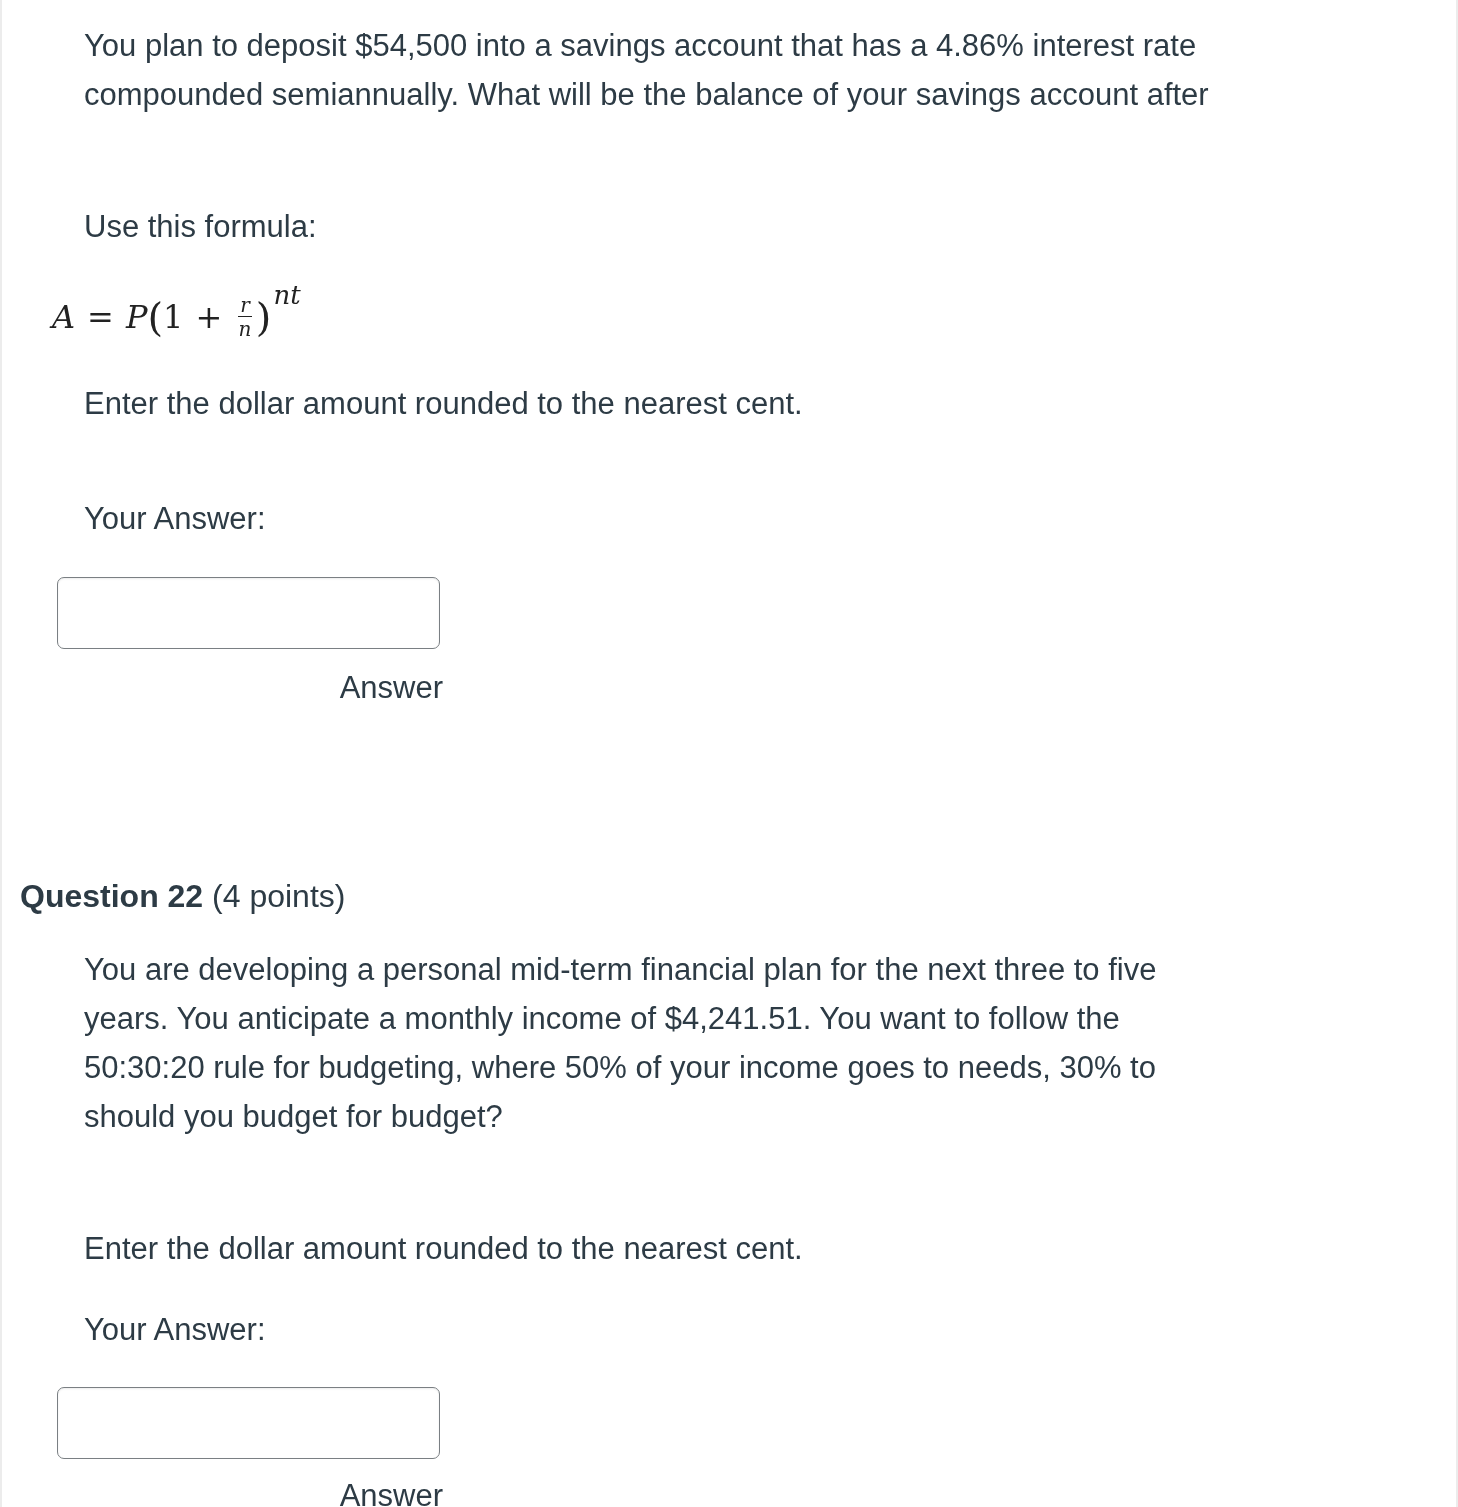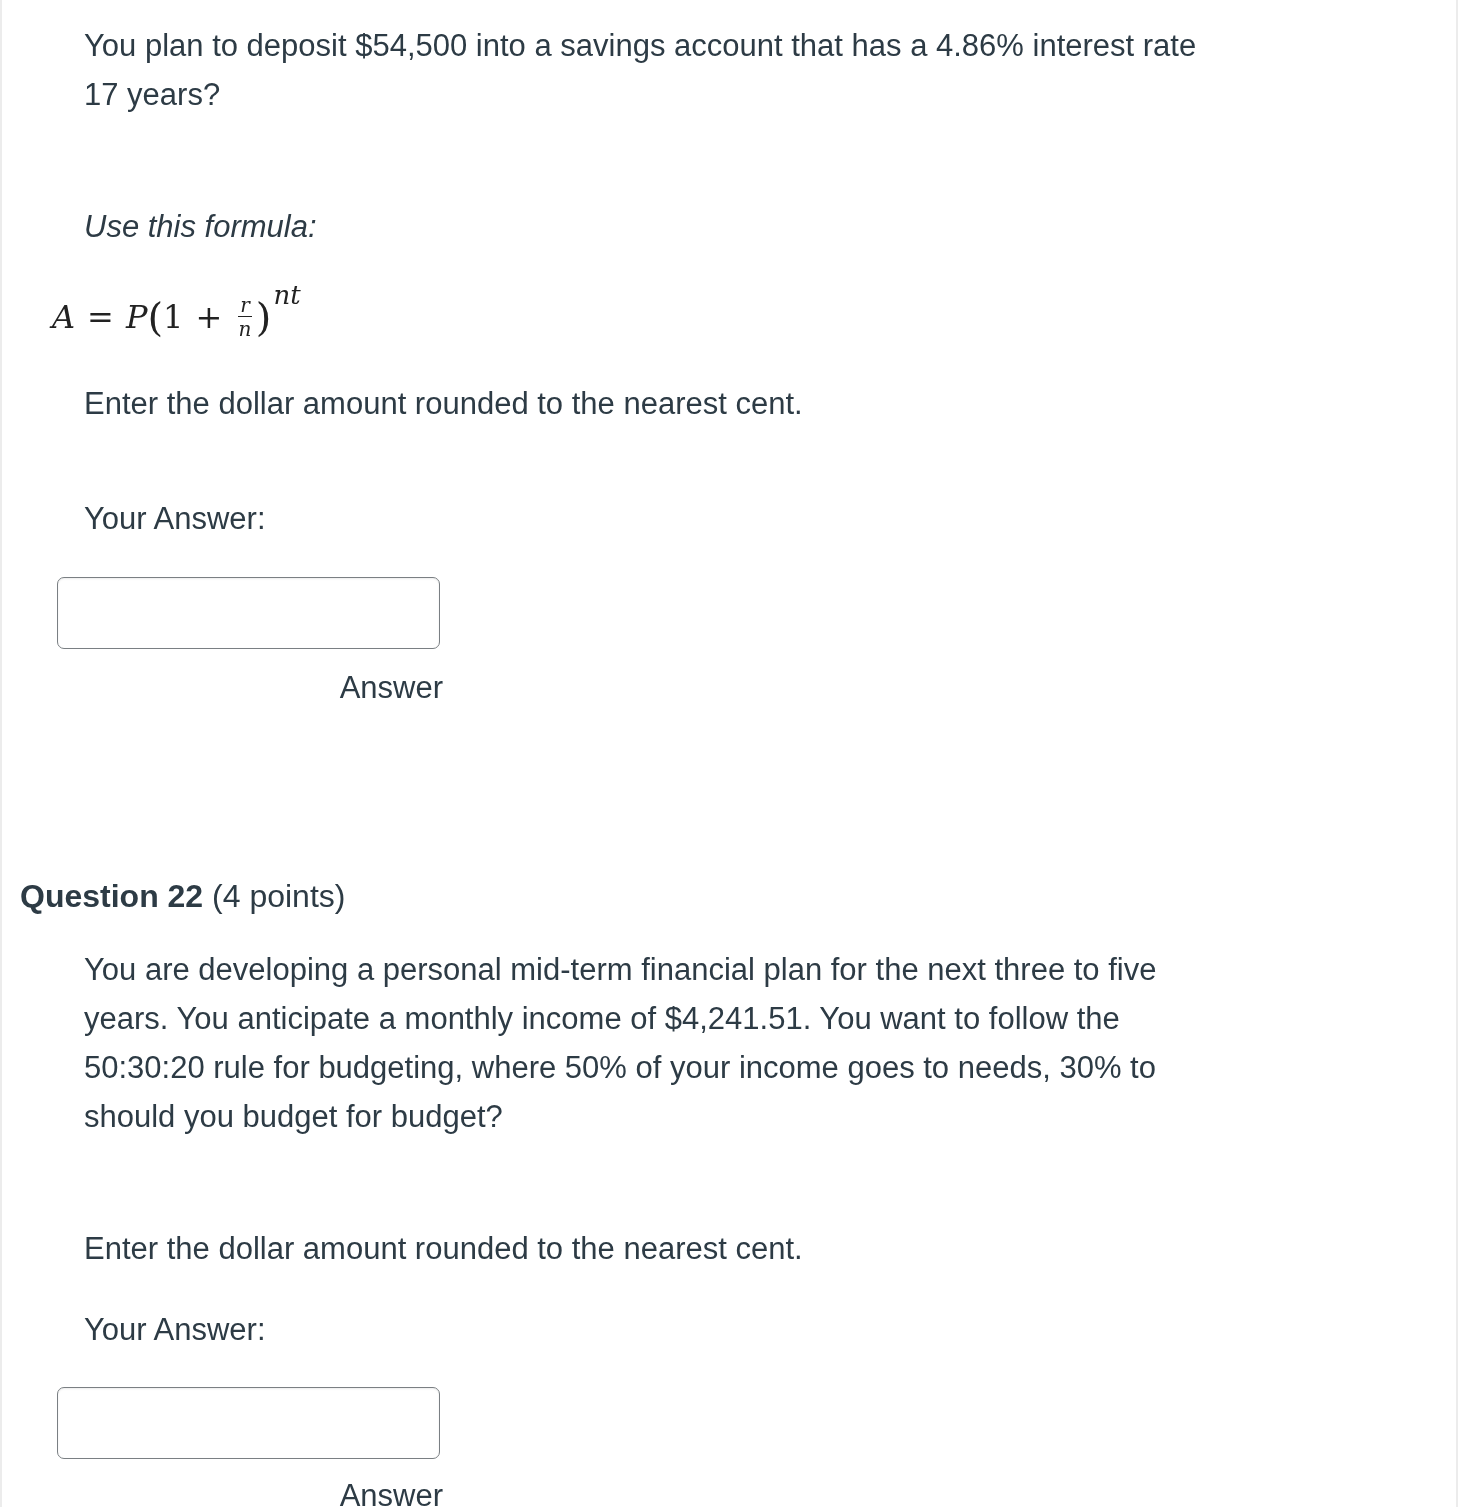--- a/index.html
+++ b/index.html
@@ -44,24 +44,24 @@
   </style>
 </head>
 <body>
 
 <div class="left-edge"></div>
 <div class="right-edge"></div>
 
 <section>
   <div class="q-body" style="top:21px;">
     <p class="para">You plan to deposit $54,500 into a savings account that has a 4.86% interest rate</p>
-    <p class="para">17 years?</p>
+    <p class="para">compounded semiannually. What will be the balance of your savings account after</p>
   </div>
 
-  <div class="q-body" style="top:202px;font-style:italic;">
+  <div class="q-body" style="top:202px;">
     <p class="para">Use this formula:</p>
   </div>
 
   <div class="formula">
     <span class="it">A</span>
     <span class="op">=</span>
     <span class="it">P</span>
     <span class="paren">(</span>
     <span>1</span>
     <span class="op">+</span>

